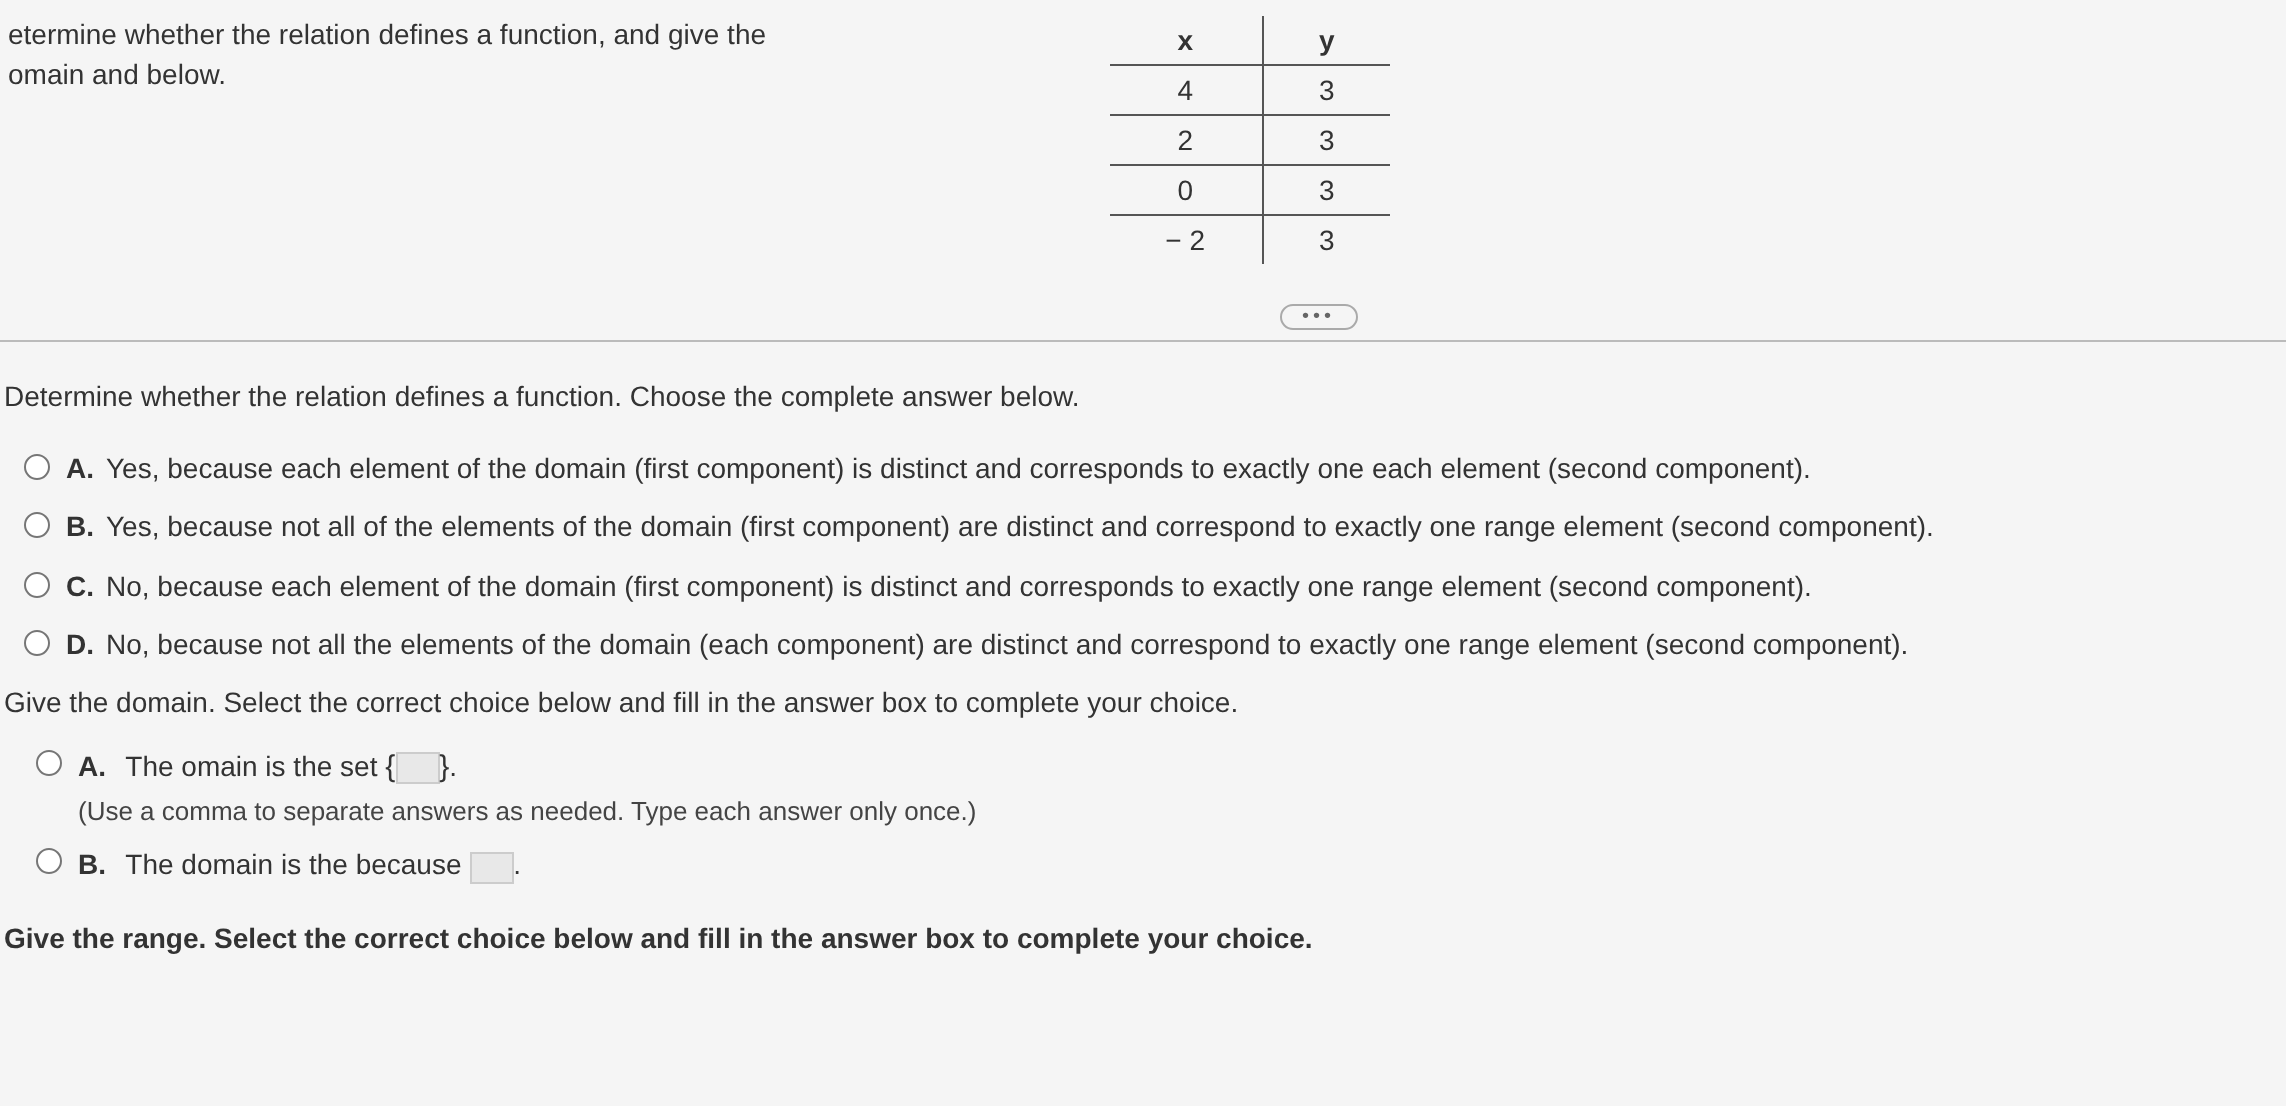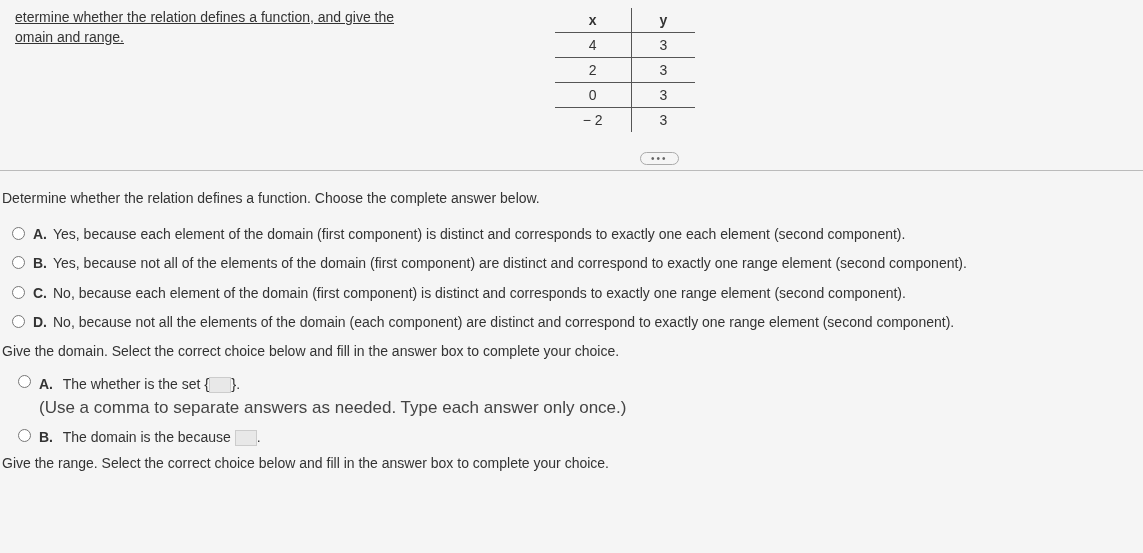--- a/index.html
+++ b/index.html
@@ -16,23 +16,22 @@
       height: 553px;
       padding: 0;
       overflow: hidden;
     }
     .top-section {
       display: flex;
       padding: 8px 0 0 0;
     }
     .question-text {
       flex: 0 0 500px;
-      padding-left: 15px;
+      padding-left: 4px;
       line-height: 1.4;
-      text-decoration: underline;
     }
     .table-area {
       flex: 0 0 250px;
       display: flex;
       justify-content: center;
     }
     table.xy-table {
       border-collapse: collapse;
       margin-top: 0;
     }
@@ -125,38 +124,39 @@
     }
     .answer-box {
       display: inline-block;
       width: 22px;
       height: 16px;
       background: #e8e8e8;
       border: 1px solid #ccc;
       vertical-align: middle;
     }
     .hint {
-      font-size: 17px;
+      font-size: 13px;
       color: #444;
     }
     .range-prompt {
       padding-left: 2px;
-      margin-top: 7px;
+      margin-top: 18px;
+      font-weight: bold;
     }
     .brace {
       font-size: 15px;
     }
   </style>
 </head>
 <body>
 
 <div class="top-section">
   <div class="question-text">
     <span>etermine whether the relation defines a function, and give the</span><br>
-    <span>omain and range.</span>
+    <span>omain and below.</span>
   </div>
   <div class="table-area">
     <table class="xy-table">
       <thead>
         <tr>
           <th>x</th>
           <th>y</th>
         </tr>
       </thead>
       <tbody>
@@ -220,21 +220,21 @@
   </div>
 </div>
 
 <div class="domain-section">
   <div>Give the domain. Select the correct choice below and fill in the answer box to complete your choice.</div>
   <div class="domain-options">
     <div class="domain-option">
       <input type="radio" name="q2" style="">
       <div class="domain-text">
         <span class="option-letter" style="font-weight:bold">A.</span>
-        <span>The whether is the set </span><span class="brace">{</span><span class="answer-box"></span><span class="brace">}</span><span>.</span><br>
+        <span>The omain is the set </span><span class="brace">{</span><span class="answer-box"></span><span class="brace">}</span><span>.</span><br>
         <span class="hint">(Use a comma to separate answers as needed. Type each answer only once.)</span>
       </div>
     </div>
     <div class="domain-option">
       <input type="radio" name="q2" style="">
       <div class="domain-text">
         <span class="option-letter" style="font-weight:bold">B.</span>
         <span>The domain is the because </span><span class="answer-box"></span><span>.</span><br>
       </div>
     </div>

